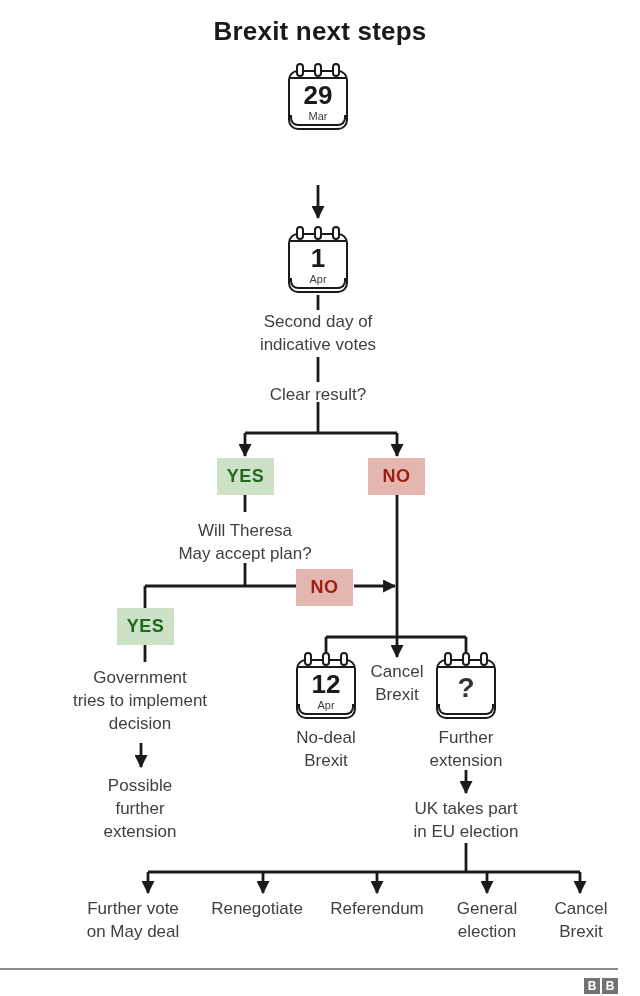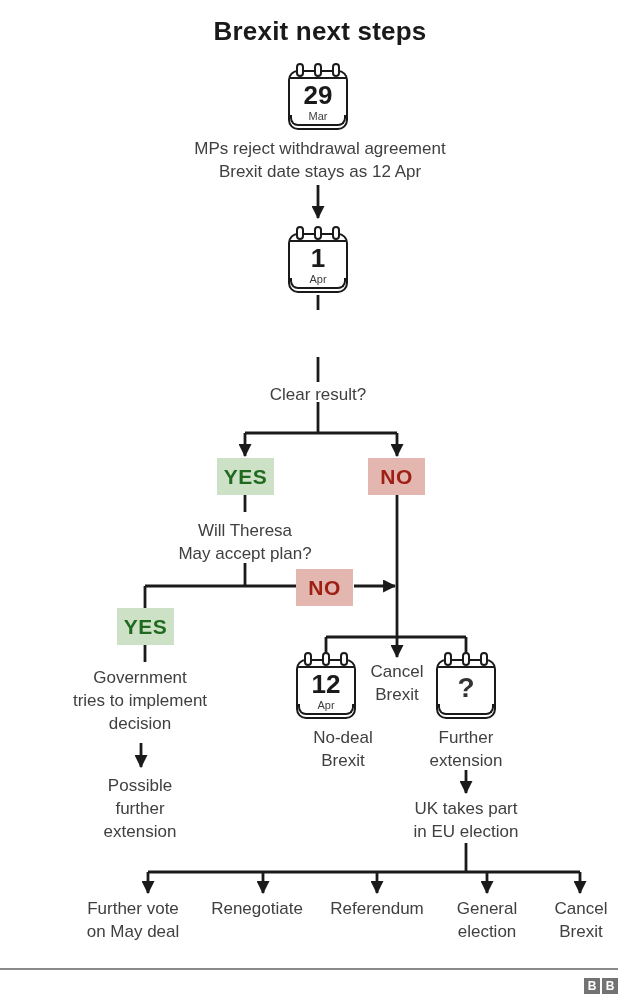--- a/index.html
+++ b/index.html
@@ -14,21 +14,21 @@
     position:absolute; transform:translateX(-50%); white-space:nowrap;
     font-size:26px; font-weight:bold; color:var(--line,#1a1a1a); letter-spacing:0.2px;
   }
   .label {
     position:absolute; transform:translateX(-50%); text-align:center;
     white-space:pre-line; font-size:17px; line-height:23px; color:#404040;
   }
   .decision {
     position:absolute; width:57px; height:37px; display:flex;
     align-items:center; justify-content:center;
-    font-size:21px; font-weight:bold; letter-spacing:0.5px;
+    font-size:18px; font-weight:bold; letter-spacing:0.5px;
   }
   .decision.yes { background:var(--yes-bg,#cde1c6); color:var(--yes-text,#1f6a1f); }
   .decision.no  { background:var(--no-bg,#e3b6b0);  color:var(--no-text,#9e2015);text-align:center; }
 
   .calendar { position:absolute; width:60px; }
   .cal-rings {
     position:relative; z-index:2; height:14px; margin-bottom:-7px;
     display:flex; justify-content:space-between; padding:0 8px; box-sizing:border-box;
   }
   .ring {
@@ -116,37 +116,37 @@
         <span class="ring"></span>
     </div>
     <div class="cal-body">
       <div class="cal-topline"></div>
       <div class="cal-date">29</div>
       <div class="cal-month">Mar</div>
       <div class="cal-page"></div>
     </div>
   </div>
 
-  <div class="label" style="left:320px; top:137px;">MPs reject withdrawal agreement
-Brexit date stays as 12 Apr</div>
 
   <div class="calendar" style="left:288px; top:226px;">
     <div class="cal-rings">
       <span class="ring"></span>
         <span class="ring"></span>
         <span class="ring"></span>
     </div>
     <div class="cal-body">
       <div class="cal-topline"></div>
       <div class="cal-date">1</div>
       <div class="cal-month">Apr</div>
       <div class="cal-page"></div>
     </div>
   </div>
 
+  <div class="label" style="left:318px; top:310px;">Second day of
+indicative votes</div>
 
   <div class="label" style="left:318px; top:383px;">Clear result?</div>
 
   <div class="decision yes" style="left:217px; top:458px;">YES</div>
   <div class="decision no" style="left:368px; top:458px;">NO</div>
 
   <div class="label" style="left:245px; top:519px;">Will Theresa
 May accept plan?</div>
 
   <div class="decision no" style="left:296px; top:569px;">NO</div>
@@ -183,21 +183,21 @@
         <span class="ring"></span>
         <span class="ring"></span>
     </div>
     <div class="cal-body">
       <div class="cal-topline"></div>
       <div class="cal-date solo">?</div>
       <div class="cal-page"></div>
     </div>
   </div>
 
-  <div class="label" style="left:326px; top:726px;margin-left:17px;">No-deal
+  <div class="label" style="left:326px; top:726px;">No-deal
 Brexit</div>
 
   <div class="label" style="left:466px; top:726px;">Further
 extension</div>
 
   <div class="label" style="left:133px; top:897px;">Further vote
 on May deal</div>
 
   <div class="label" style="left:466px; top:797px;">UK takes part
 in EU election</div>

